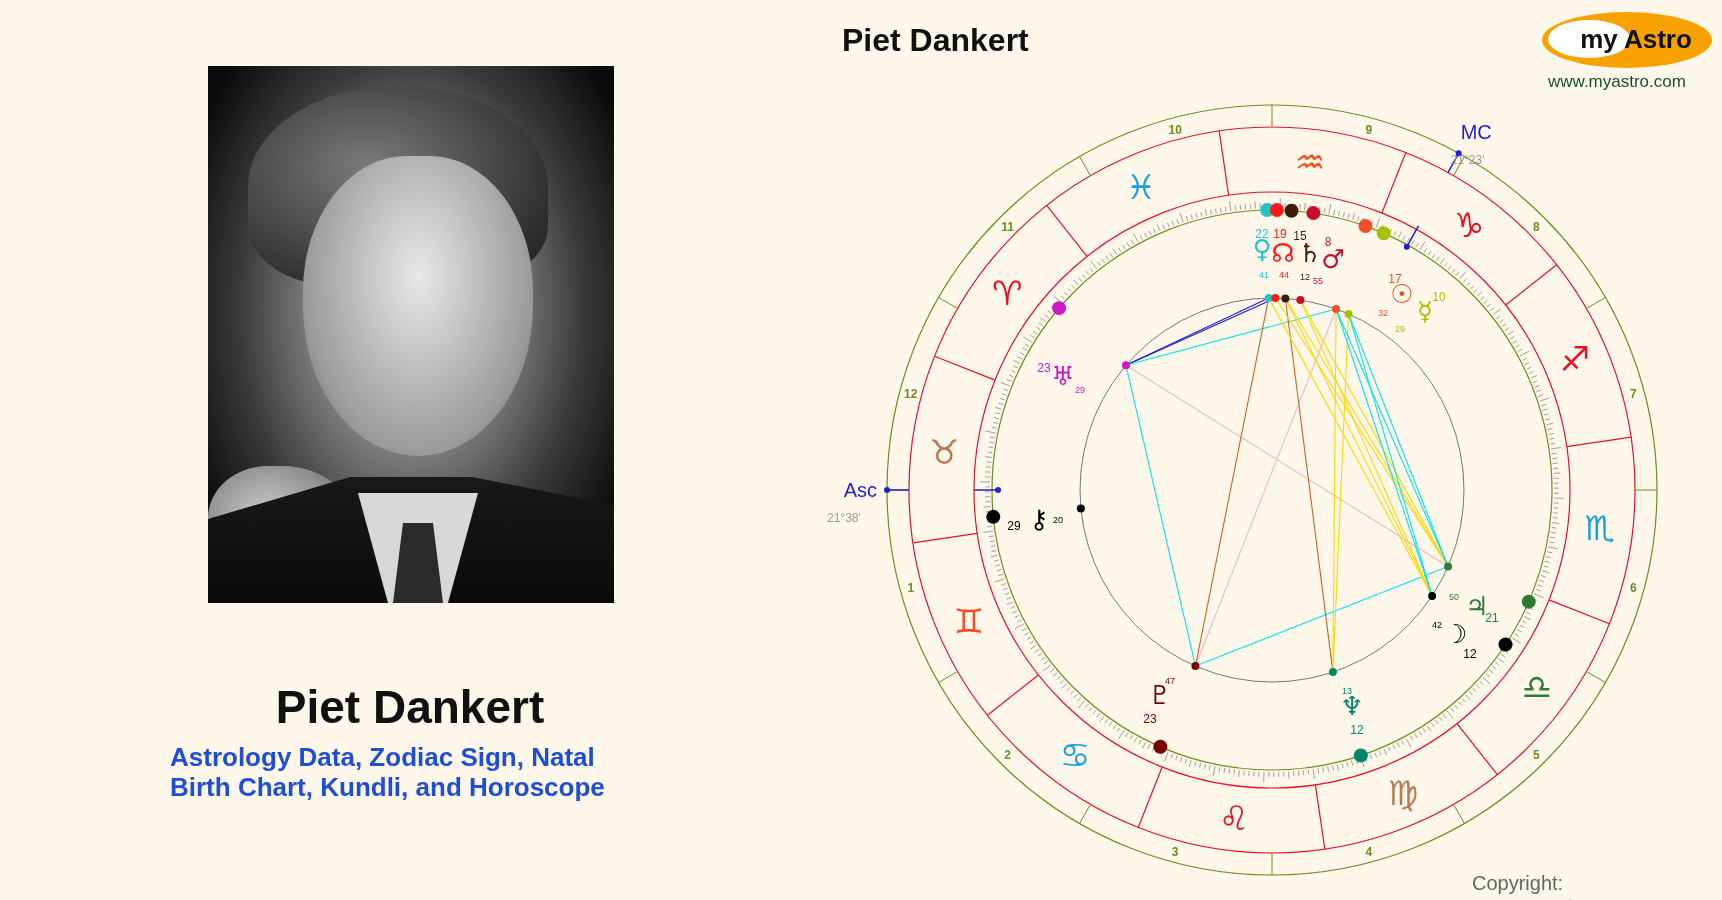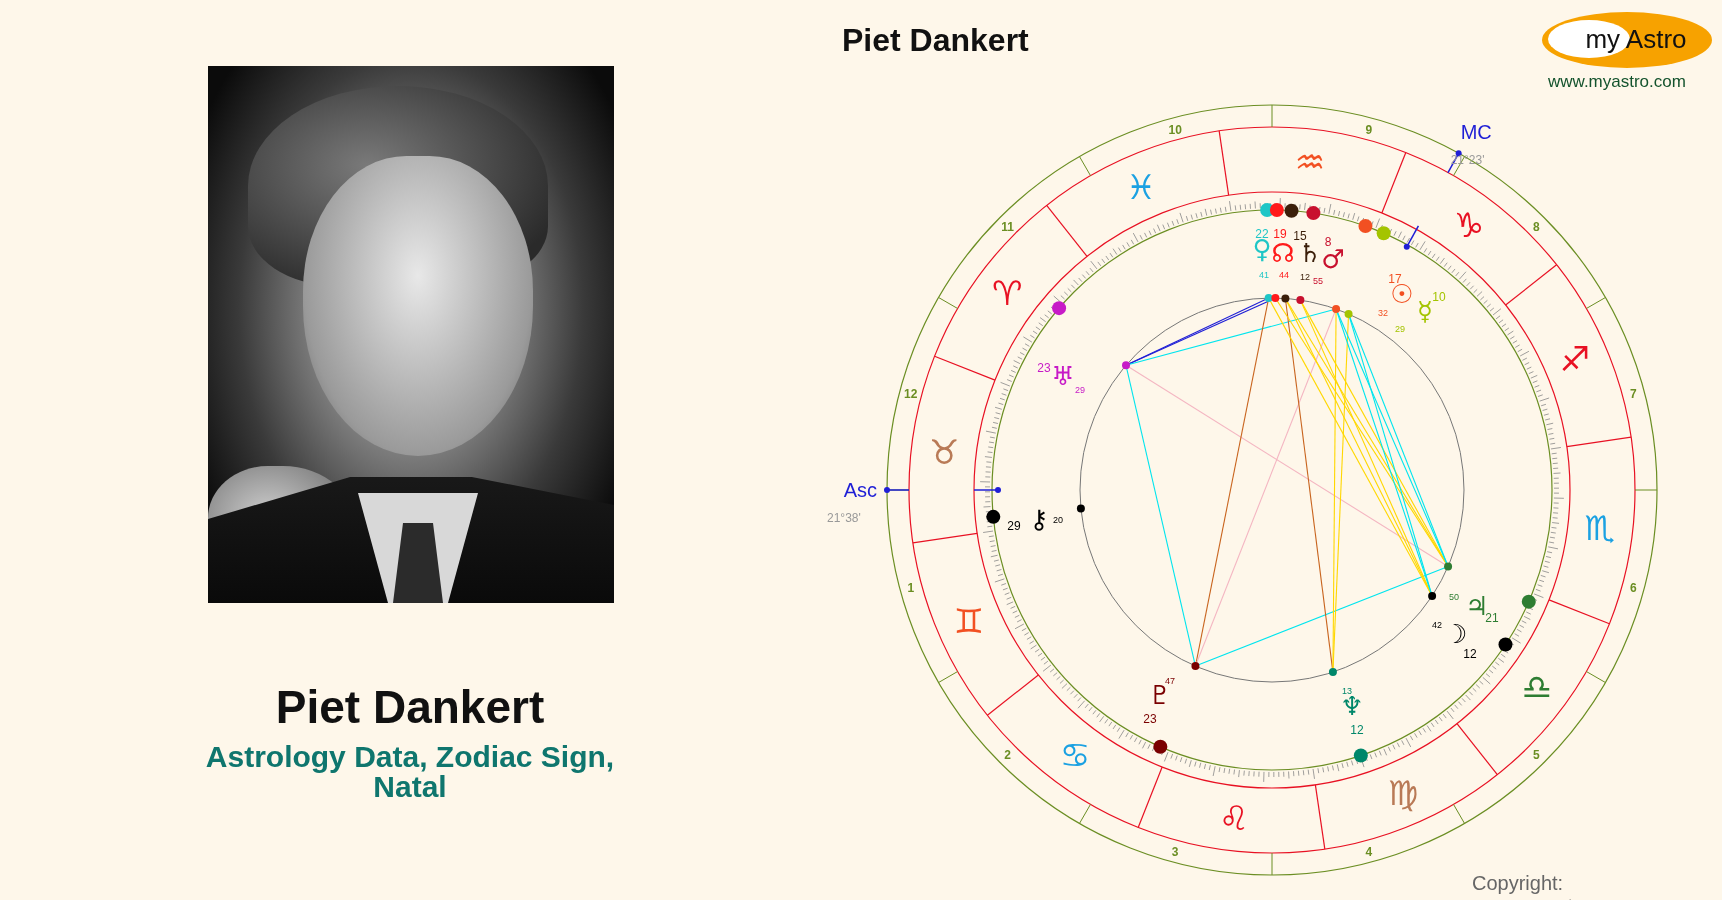--- a/index.html
+++ b/index.html
@@ -5,45 +5,46 @@
   html, body { margin:0; padding:0; }
   body { width:1722px; height:900px; background:#fef7ea; position:relative; overflow:hidden; font-family:"Liberation Sans", sans-serif; }
   .photo { position:absolute; left:208px; top:66px; width:406px; height:537px; background:radial-gradient(ellipse at 50% 45%, #bdbdbd 0%, #8a8a8a 30%, #3a3a3a 60%, #0b0b0b 85%); overflow:hidden; }
   .photo .face { position:absolute; left:95px; top:90px; width:230px; height:300px; border-radius:45% 45% 50% 50%; background:radial-gradient(ellipse at 50% 40%, #e8e8e8, #9a9a9a 70%, #555 100%); }
   .photo .hair { position:absolute; left:40px; top:20px; width:300px; height:200px; border-radius:50% 50% 30% 30%; background:radial-gradient(ellipse at 40% 40%, #7a7a7a, #2a2a2a 80%); }
   .photo .suit { position:absolute; left:0; bottom:0; width:406px; height:140px; background:linear-gradient(#1a1a1a,#0a0a0a); clip-path:polygon(0 40%, 35% 10%, 65% 10%, 100% 30%, 100% 100%, 0 100%); }
   .photo .collar { position:absolute; left:150px; bottom:0; width:120px; height:110px; background:#d8d8d8; clip-path:polygon(0 0,100% 0,75% 100%,25% 100%); }
   .photo .tie { position:absolute; left:185px; bottom:0; width:50px; height:80px; background:#2b2b2b; clip-path:polygon(20% 0,80% 0,100% 100%,0 100%); }
   .photo .hand { position:absolute; left:0; top:400px; width:150px; height:130px; border-radius:40% 50% 30% 20%; background:radial-gradient(ellipse at 40% 40%, #cfcfcf, #6a6a6a 80%); }
   .name-big { position:absolute; left:180px; top:680px; width:460px; text-align:center; font-size:46px; font-weight:bold; color:#111; }
-  .subtitle { position:absolute; left:170px; top:742px; width:480px; text-align:center; font-size:30px; font-weight:bold; color:#0f766e; line-height:30px; }
+  .subtitle { position:absolute; left:170px; top:742px; width:480px; text-align:left; font-size:26px; font-weight:bold; color:#1d4ed8; line-height:30px; }
   .chart-title { position:absolute; left:842px; top:22px; font-size:32px; font-weight:bold; color:#111; }
   .logo { position:absolute; left:1542px; top:12px; width:170px; height:56px; }
   .logo .oval { position:absolute; left:0; top:0; width:170px; height:56px; border-radius:50%; background:#f7a200; }
   .logo .inner { position:absolute; left:6px; top:8px; width:82px; height:38px; border-radius:50%; background:#fff; }
-  .logo .txt { position:absolute; left:0; top:12px; width:170px; text-align:center; font-size:26px; color:#111; padding-left:18px; box-sizing:border-box; }
+  .logo .txt { position:absolute; left:0; top:12px; width:170px; text-align:center; font-size:26px; color:#111; padding-left:18px; box-sizing:border-box;font-weight:bold; }
   .site { position:absolute; left:1548px; top:72px; font-size:17px; color:#14532d; }
   .copyright { position:absolute; left:1472px; top:872px; font-size:20px; color:#666; }
   svg.chart { position:absolute; left:0; top:0; }
 </style>
 </head>
 <body>
 
 <div class="photo" title="Black and white portrait of Piet Dankert">
   <div class="hair"></div>
   <div class="face"></div>
   <div class="hand"></div>
   <div class="suit"></div>
   <div class="collar"></div>
   <div class="tie"></div>
 </div>
 
 <div class="name-big">Piet Dankert</div>
 <div class="subtitle">
   <div>Astrology Data, Zodiac Sign, Natal</div>
+  <div>Birth Chart, Kundli, and Horoscope</div>
 </div>
 
 <div class="chart-title">Piet Dankert</div>
 
 <div class="logo">
   <div class="oval"></div>
   <div class="inner"></div>
   <div class="txt">my Astro</div>
 </div>
 <div class="site">www.myastro.com</div>

